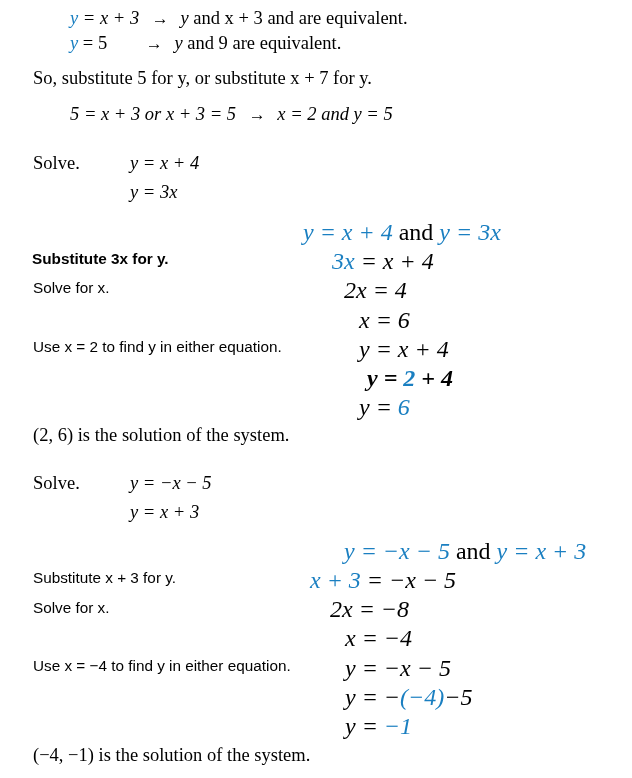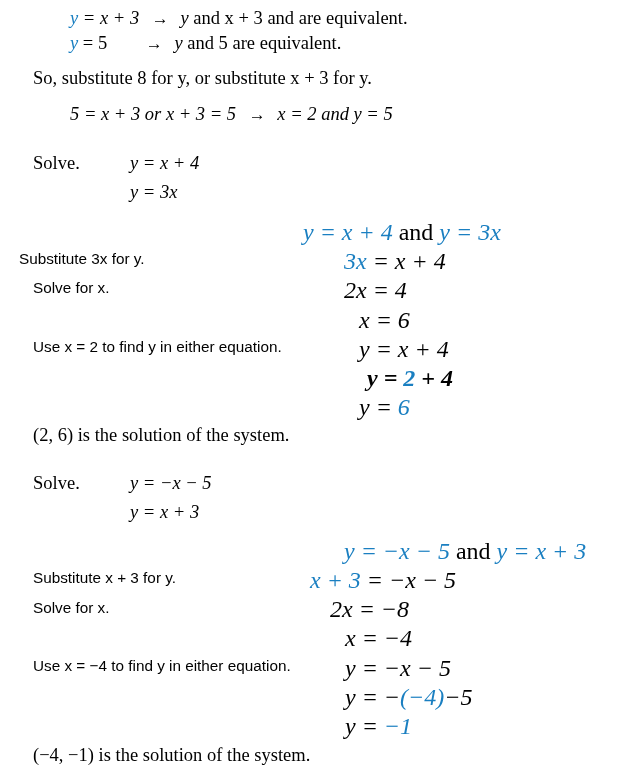--- a/index.html
+++ b/index.html
@@ -52,46 +52,46 @@
 
   <div class="t intro-eq" style="left:70px; top:8px;">
     <span class="blue it">y</span><span class="it"> = x + 3</span>
     <span class="arrow" style="margin:0 8px;">→</span>
     <span class="it">y</span><span> and x + 3 and are equivalent.</span>
   </div>
 
   <div class="t intro-eq" style="left:70px; top:33px;">
     <span class="blue it">y</span><span> = 5</span>
     <span class="arrow" style="margin:0 8px 0 34px;">→</span>
-    <span class="it">y</span><span> and 5 are equivalent.</span>
+    <span class="it">y</span><span> and 9 are equivalent.</span>
   </div>
 
   <div class="t intro-eq" style="left:33px; top:68px;">
-    <span>So, substitute 8 for y, or substitute x + 3 for y.</span>
+    <span>So, substitute 5 for y, or substitute x + 7 for y.</span>
   </div>
 
   <div class="t intro-eq" style="left:70px; top:104px;">
     <span class="it">5 = x + 3 or x + 3 = 5</span>
     <span class="arrow" style="margin:0 8px;">→</span>
     <span class="it">x = 2 and y = 5</span>
   </div>
 
   <div class="t intro-eq" style="left:33px; top:153px;">Solve.</div>
   <div class="t intro-eq it" style="left:130px; top:153px;">y = x + 4</div>
   <div class="t intro-eq it" style="left:130px; top:182px;">y = 3x</div>
 
   <div class="t eqn" style="left:303px; top:219px;">
     <span class="blue it">y = x + 4</span><span> and </span><span class="blue it">y = 3x</span>
   </div>
 
-  <div class="t label" style="left:19px; top:251px;">Substitute 3x for y.</div>
+  <div class="t label" style="left:32px; top:251px;font-weight:bold;">Substitute 3x for y.</div>
   <div class="t label" style="left:33px; top:280px;">Solve for x.</div>
   <div class="t label" style="left:33px; top:339px;">Use x = 2 to find y in either equation.</div>
 
-  <div class="t eqn" style="left:344px; top:248px;">
+  <div class="t eqn" style="left:332px; top:248px;">
     <span class="blue it">3x</span><span class="it"> = x + 4</span>
   </div>
   <div class="t eqn it" style="left:344px; top:277px;">2x = 4</div>
   <div class="t eqn it" style="left:359px; top:307px;">x = 6</div>
   <div class="t eqn it" style="left:359px; top:336px;">y = x + 4</div>
 
   <div class="t eqn" style="left:367px; top:365px;font-weight:bold;">
     <span class="it">y</span><span class="it"> = </span><span class="blue it">2</span><span class="it"> + 4</span>
   </div>
   <div class="t eqn" style="left:359px; top:394px;text-align:right;">

